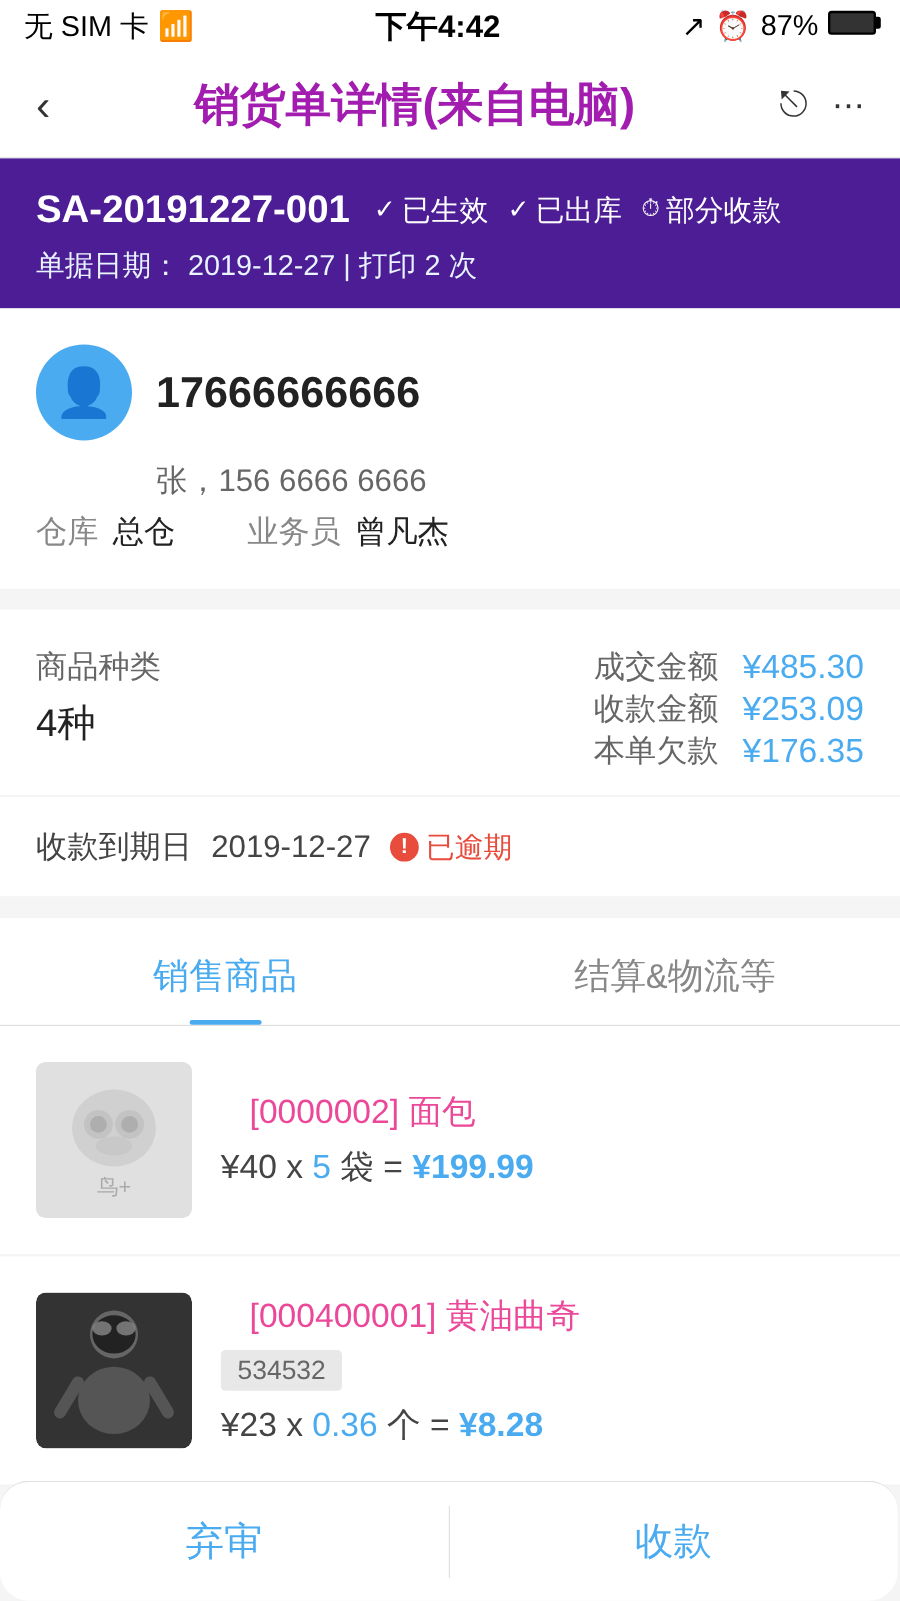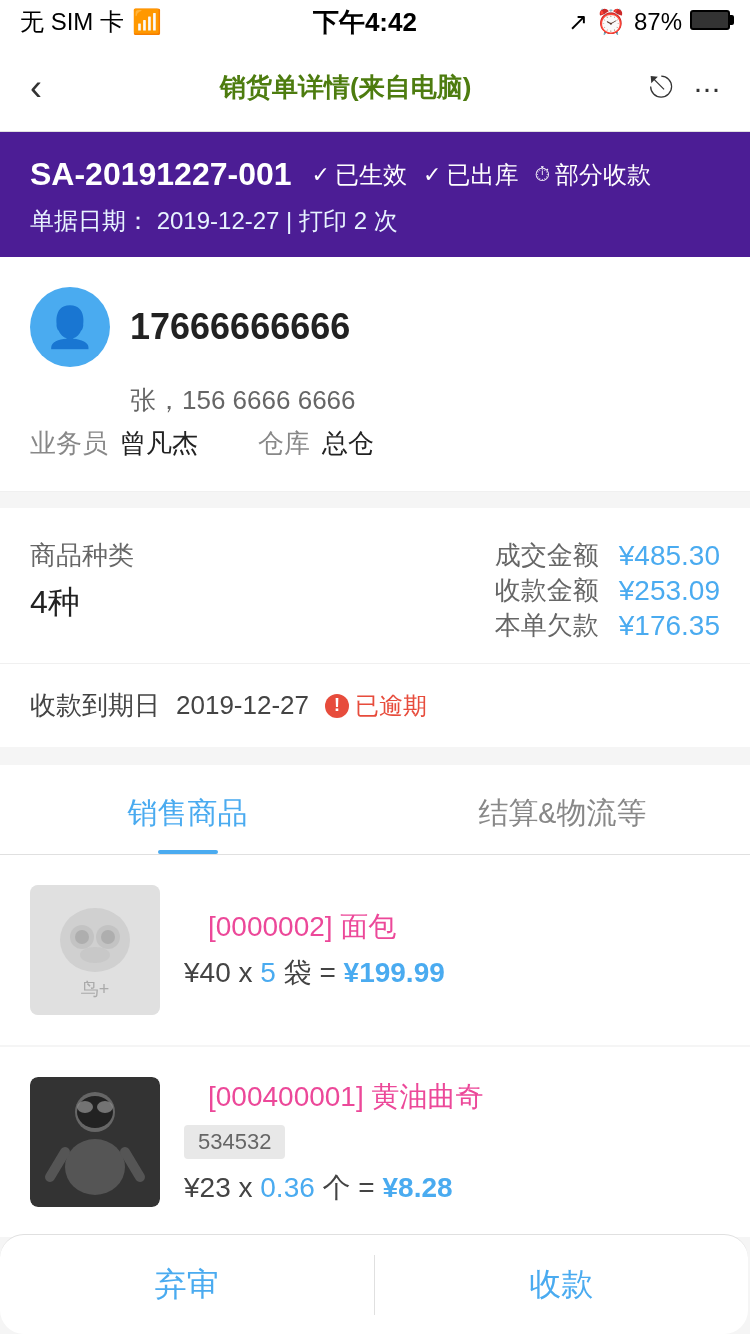--- a/index.html
+++ b/index.html
@@ -57,23 +57,23 @@
       justify-content: space-between;
       padding: 0 30px;
       border-bottom: 1px solid #e0e0e0;
     }
     .nav-back {
       font-size: 36px;
       color: #333;
       cursor: pointer;
     }
     .nav-title {
-      font-size: 26px;
+      font-size: 38px;
       font-weight: 600;
-      color: #4d7c0f;
+      color: #a21caf;
     }
     .nav-actions {
       display: flex;
       align-items: center;
       gap: 20px;
     }
     .nav-share {
       font-size: 30px;
       color: #333;
     }
@@ -405,26 +405,26 @@
 <div class="customer-section">
   <div class="customer-row">
     <div class="customer-avatar">
       <span>👤</span>
     </div>
     <span class="customer-name">17666666666</span>
   </div>
   <div class="customer-sub">张，156 6666 6666</div>
   <div class="customer-meta">
     <div class="customer-meta-item">
+      <span class="meta-label">仓库</span>
+      <span class="meta-value">总仓</span>
+    </div>
+    <div class="customer-meta-item">
       <span class="meta-label">业务员</span>
       <span class="meta-value">曾凡杰</span>
-    </div>
-    <div class="customer-meta-item">
-      <span class="meta-label">仓库</span>
-      <span class="meta-value">总仓</span>
     </div>
   </div>
 </div>
 
 <div class="divider"></div>
 <div class="thick-divider"></div>
 
 <div class="summary-section">
   <div class="summary-row">
     <div class="summary-left">

